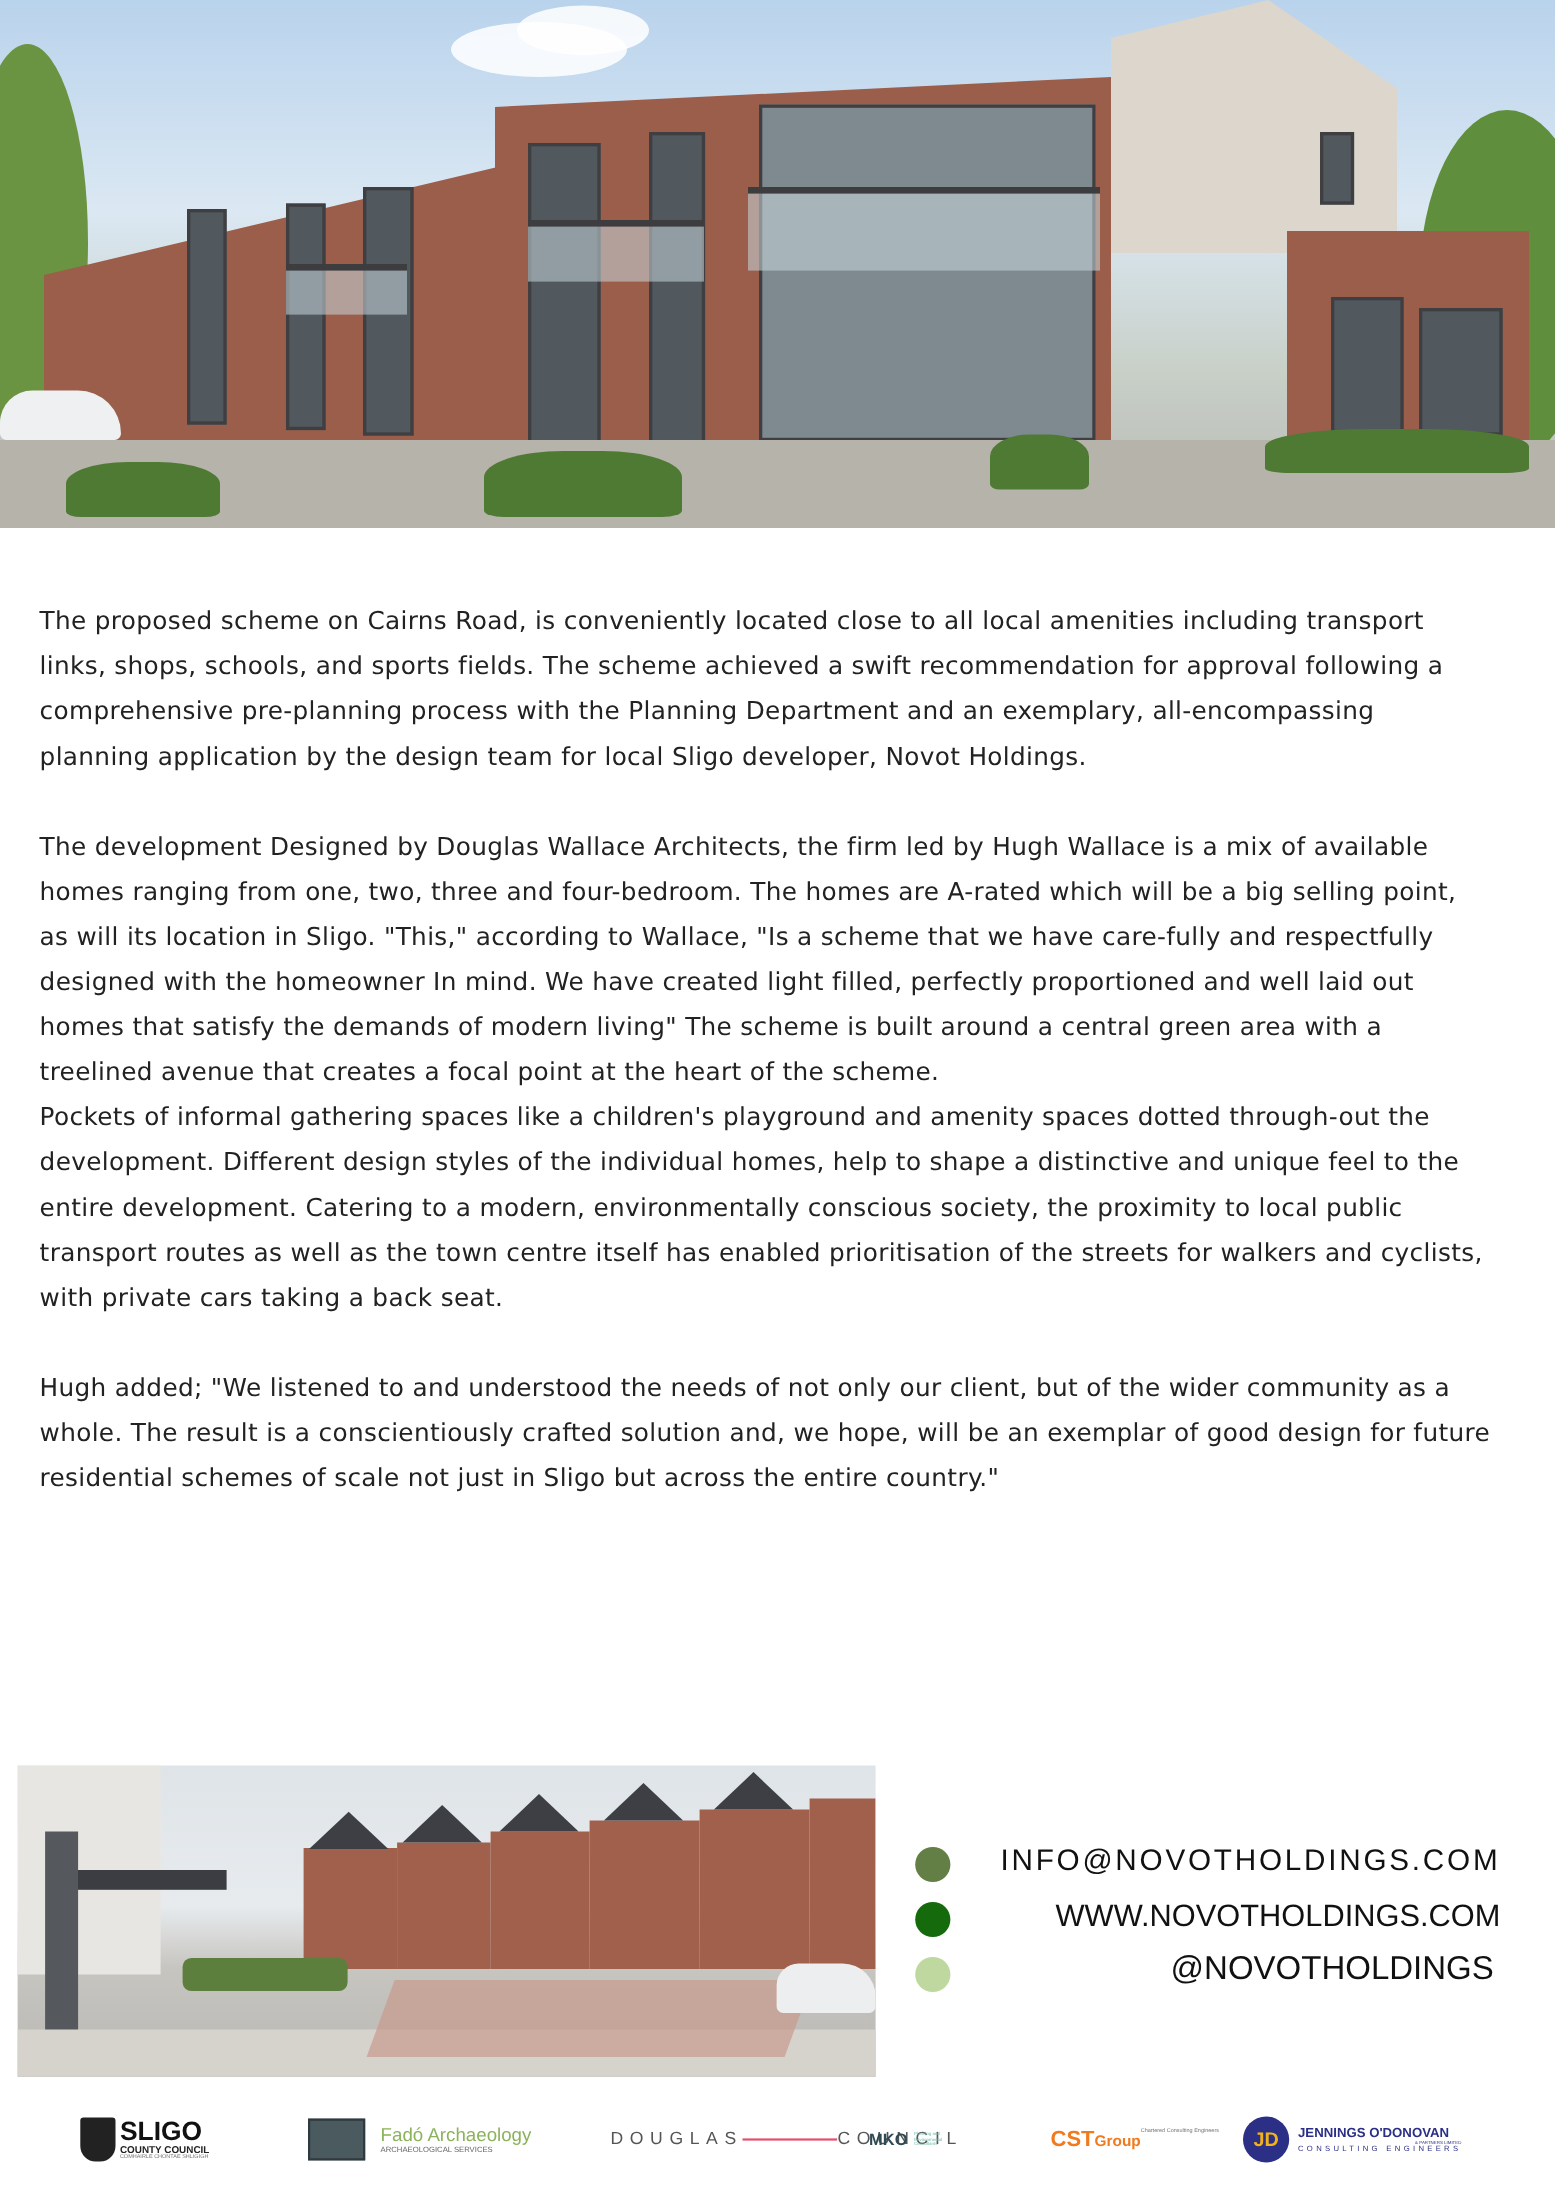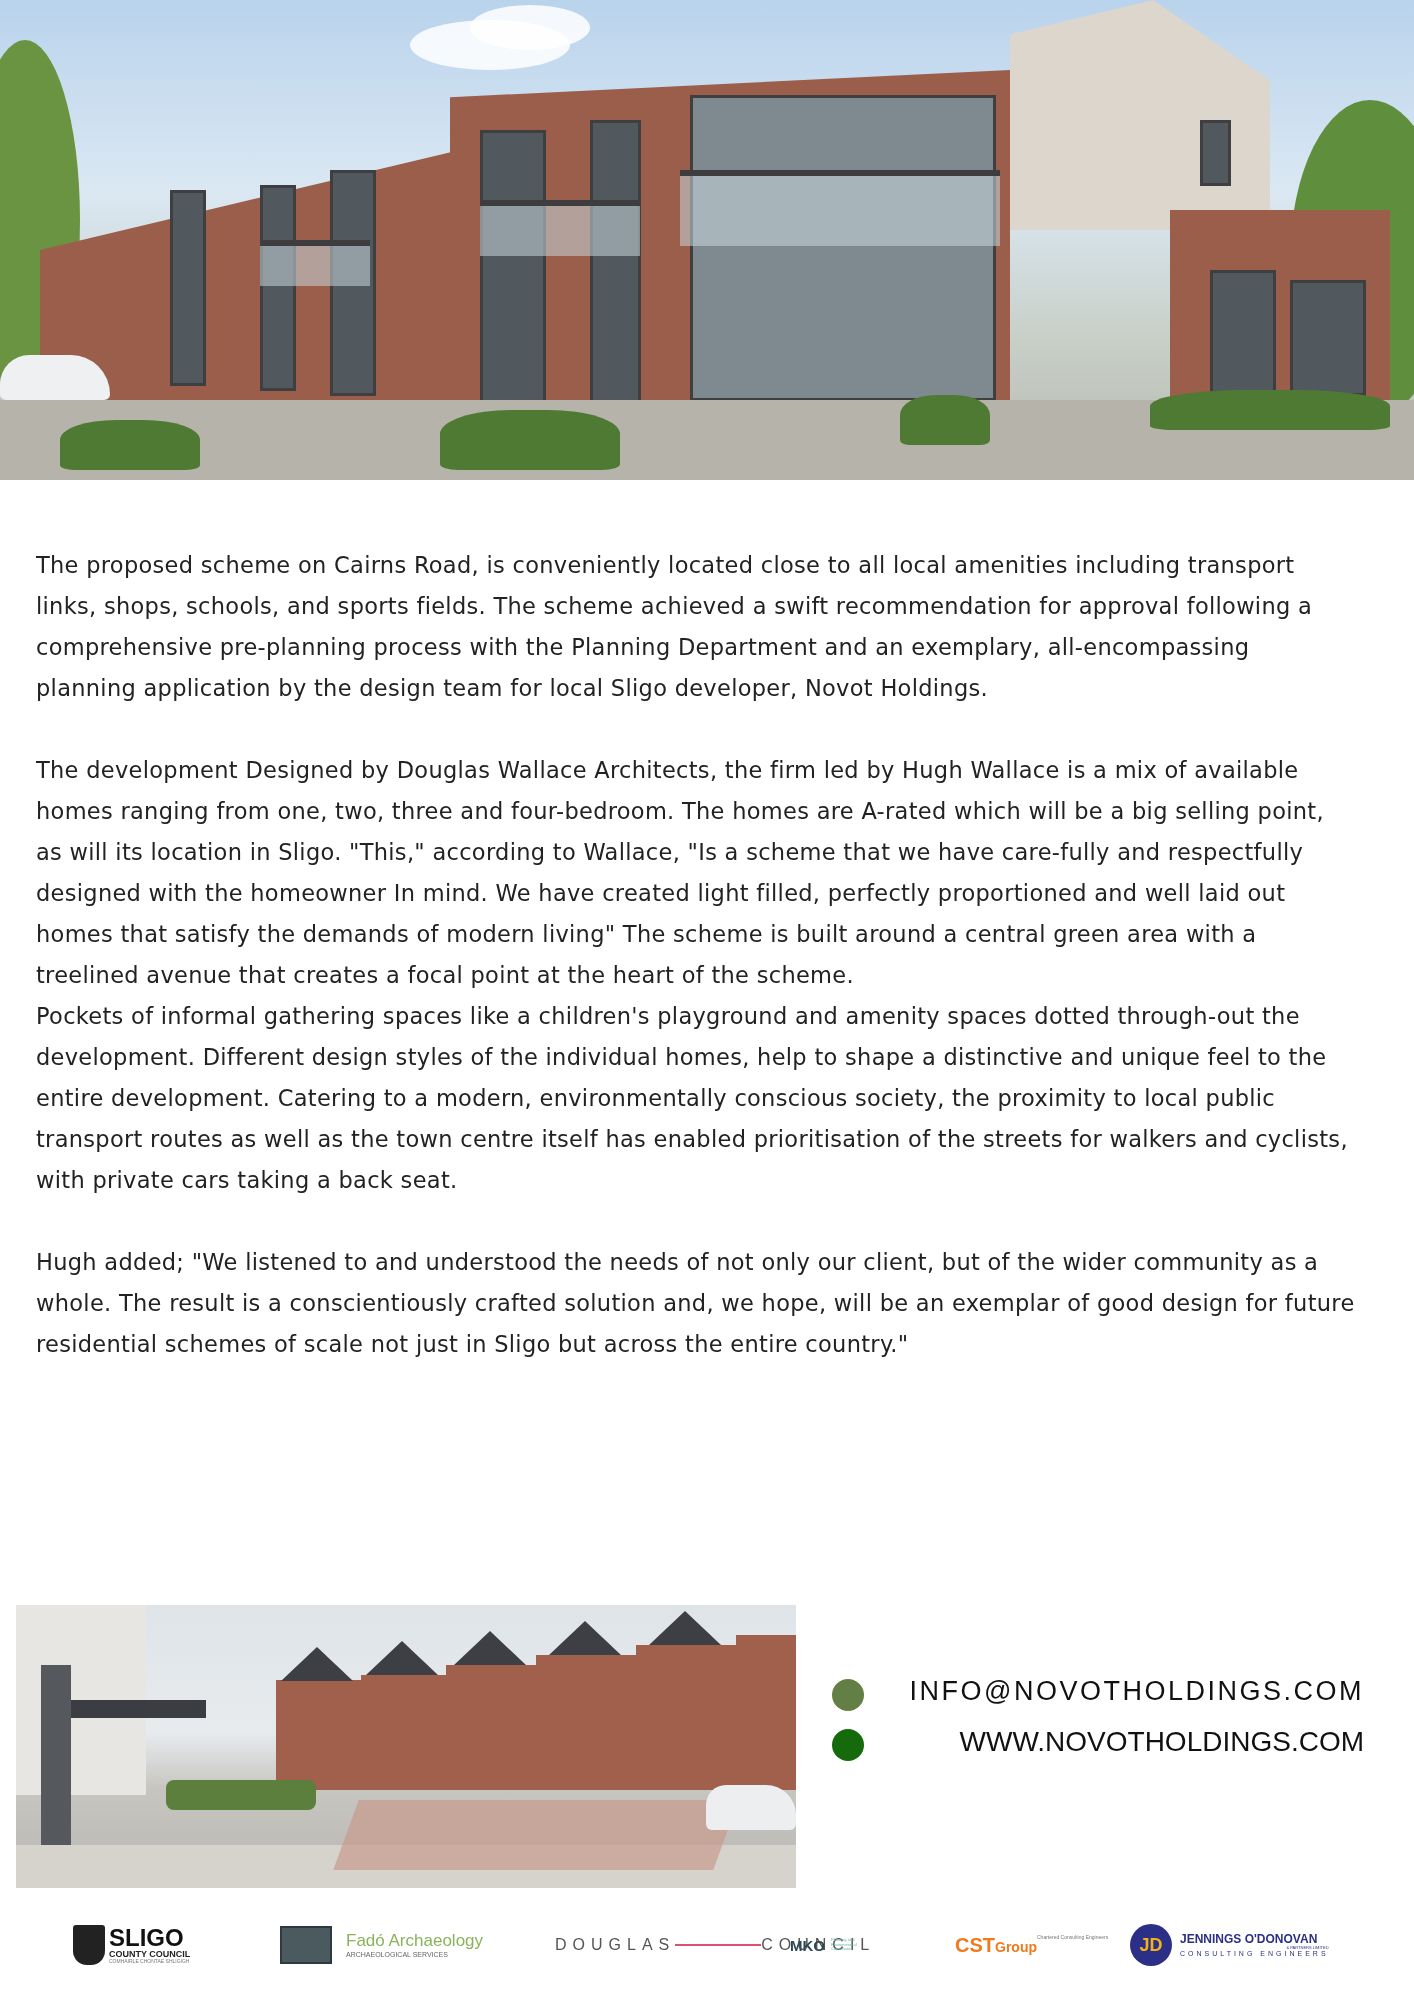--- a/index.html
+++ b/index.html
@@ -91,20 +91,24 @@
 
 <div class="contacts">
   <div class="contact">
     <span class="dot" style="top:7px;background:#637f45;"></span>
     <span class="ctext" style="top:4px;letter-spacing:2.5px;font-size:27px;">INFO@NOVOTHOLDINGS.COM</span>
   </div>
   <div class="contact">
     <span class="dot" style="top:7px;background:#156b0b;"></span>
     <span class="ctext" style="top:4px;">WWW.NOVOTHOLDINGS.COM</span>
   </div>
+  <div class="contact">
+    <span class="dot" style="top:7px;background:#bfd89f;"></span>
+    <span class="ctext" style="top:1px;right:12px;font-size:30px;">@NOVOTHOLDINGS</span>
+  </div>
 </div>
 
 <div class="logos">
   <div class="logo" style="left:73px;">
     <span style="display:inline-block;width:32px;height:40px;background:#222;border-radius:3px 3px 14px 14px;margin-right:4px;"></span>
     <span style="display:flex;flex-direction:column;line-height:1;">
       <span style="font-family:'Liberation Sans',sans-serif;font-weight:bold;font-size:24px;color:#111;">SLIGO</span>
       <span style="font-family:'Liberation Sans',sans-serif;font-weight:bold;font-size:9px;color:#222;">COUNTY COUNCIL</span>
       <span style="font-family:'Liberation Sans',sans-serif;font-size:5px;color:#777;">COMHAIRLE CHONTAE SHLIGIGH</span>
     </span>

